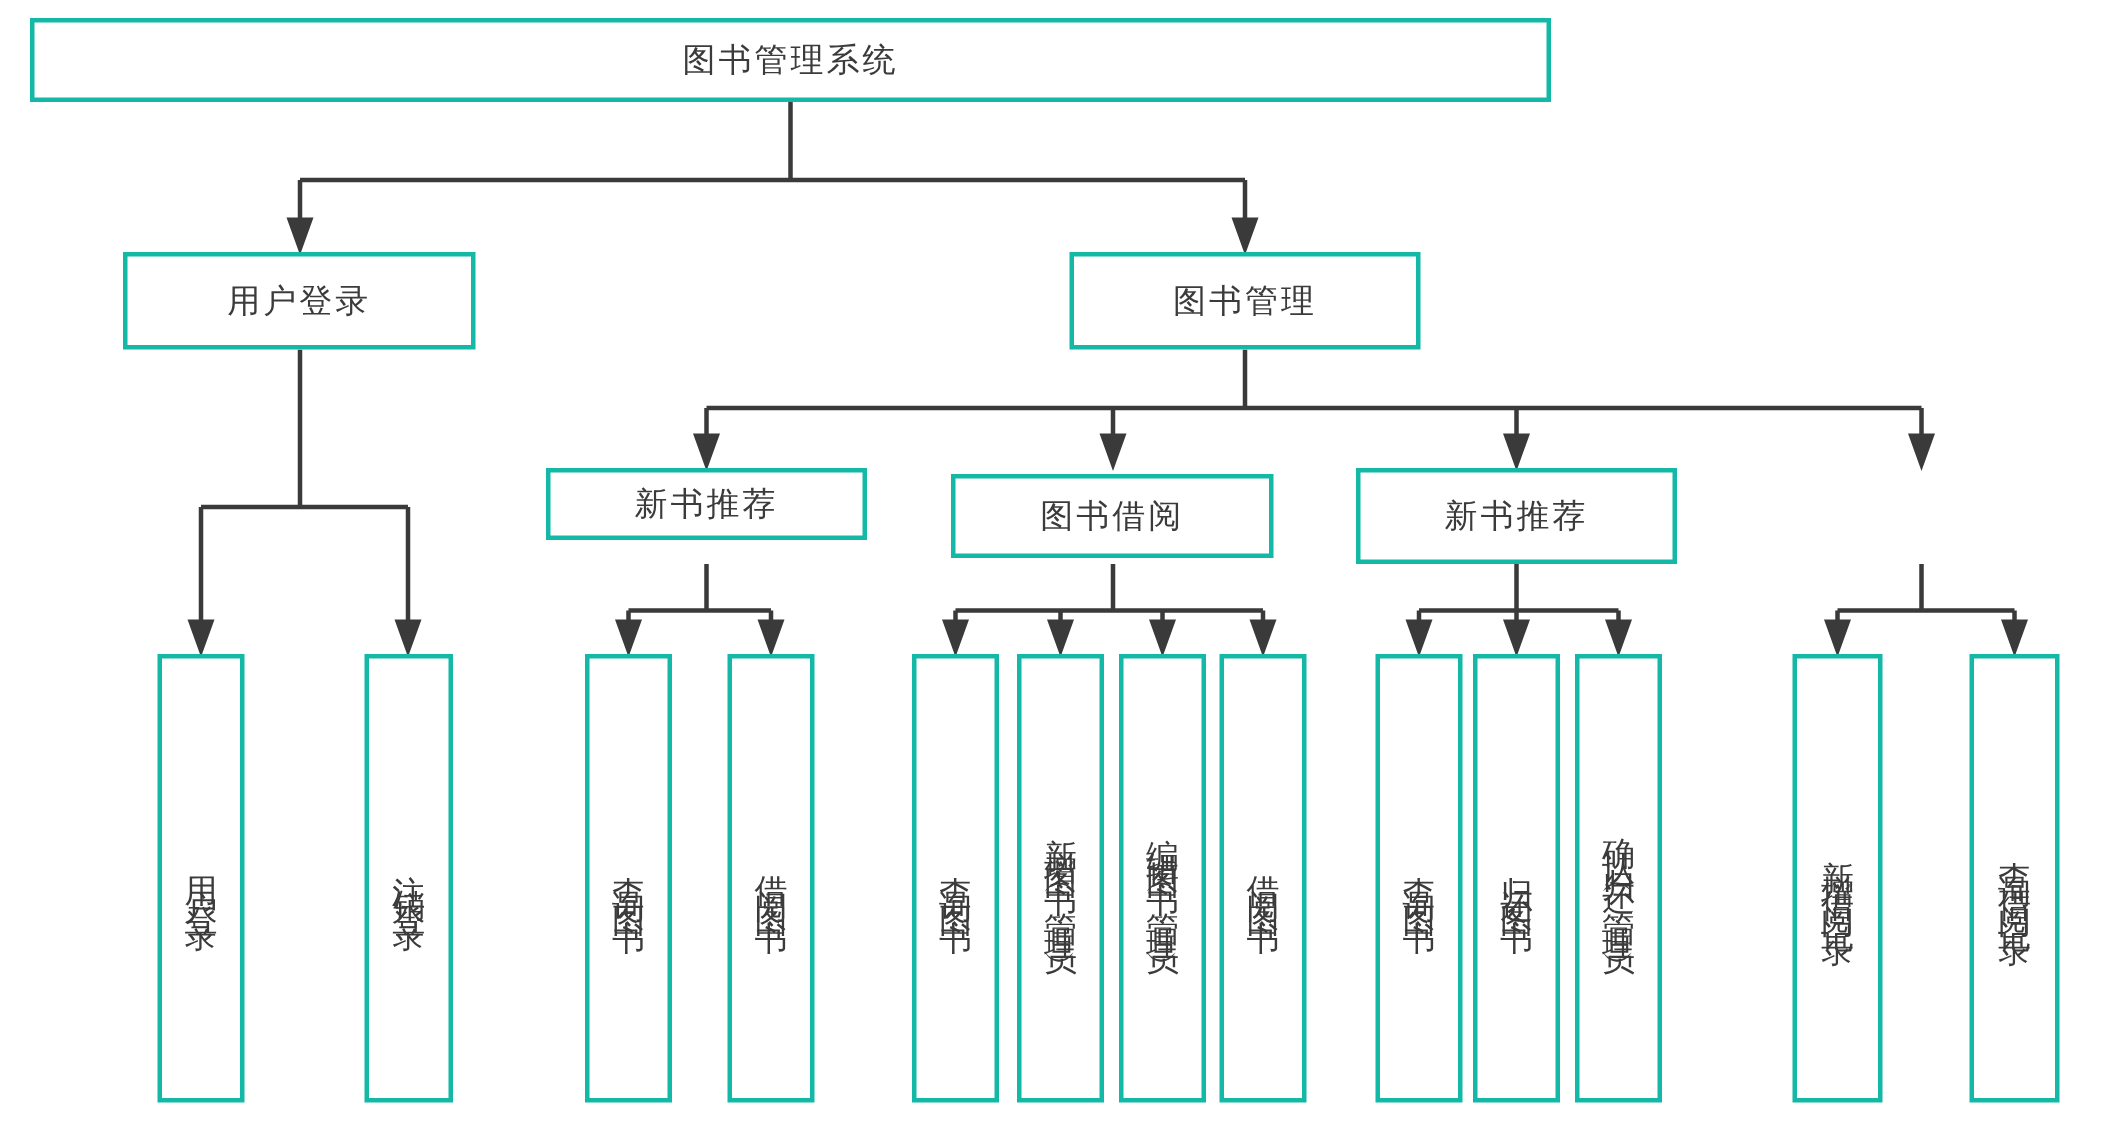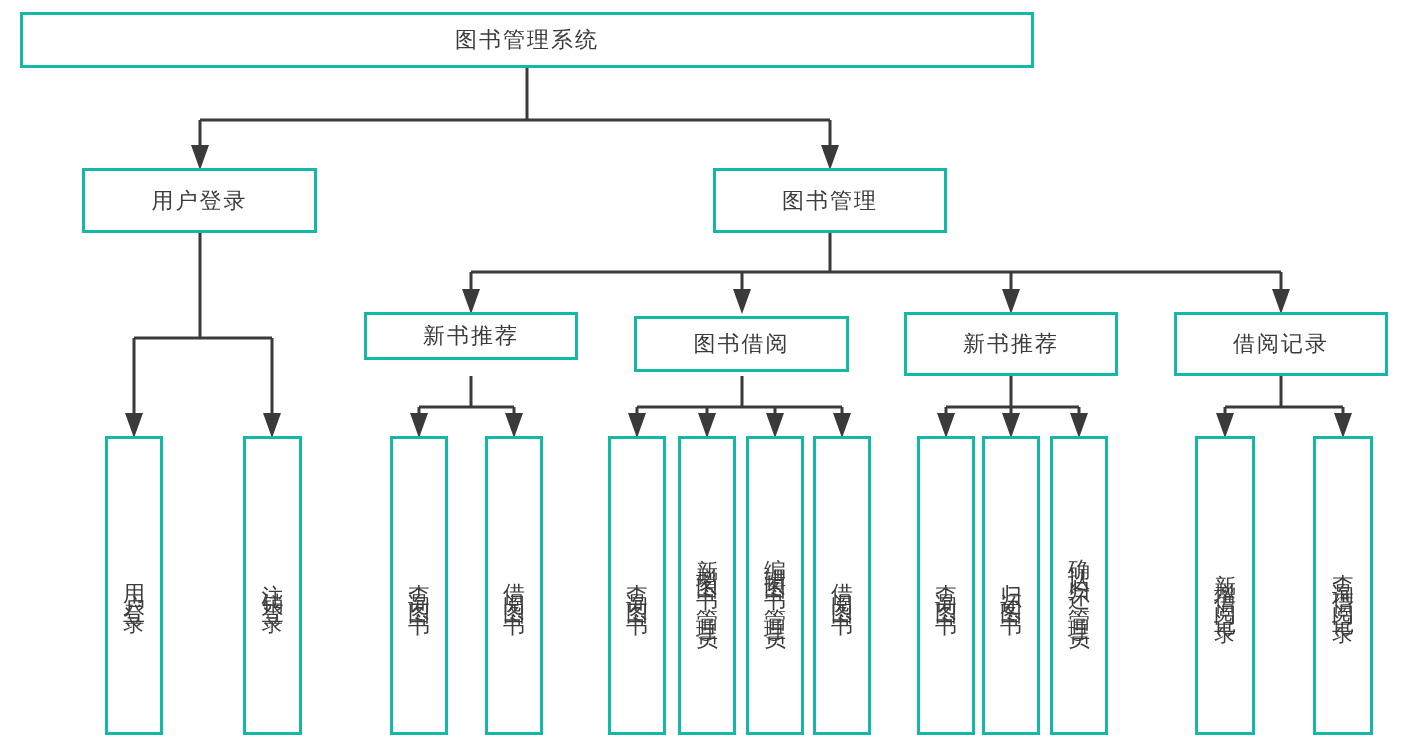--- a/index.html
+++ b/index.html
@@ -123,23 +123,20 @@
 
   <div class="box hbox" style="left:364px;top:312px;width:214px;height:48px">
     <span>新书推荐</span>
   </div>
   <div class="box hbox" style="left:634px;top:316px;width:215px;height:56px">
     <span>图书借阅</span>
   </div>
   <div class="box hbox" style="left:904px;top:312px;width:214px;height:64px">
     <span>新书推荐</span>
   </div>
-  <div class="box hbox" style="left:1174px;top:312px;width:214px;height:64px">
-    <span>借阅记录</span>
-  </div>
 
   <div class="box vbox" style="left:105px;top:436px;width:58px;height:299px">
     <span>用户登录</span>
   </div>
   <div class="box vbox" style="left:243px;top:436px;width:59px;height:299px">
     <span>注销登录</span>
   </div>
 
   <div class="box vbox" style="left:390px;top:436px;width:58px;height:299px">
     <span>查询图书</span>

